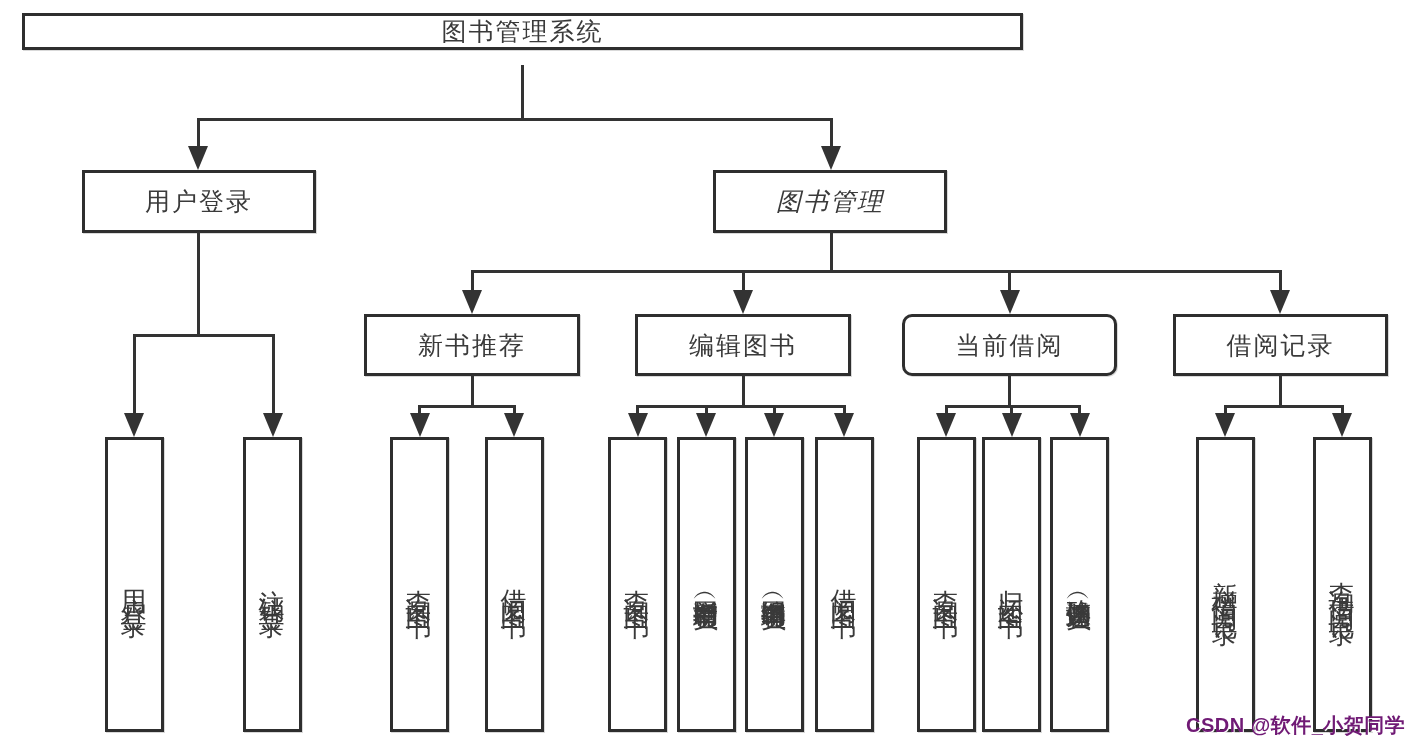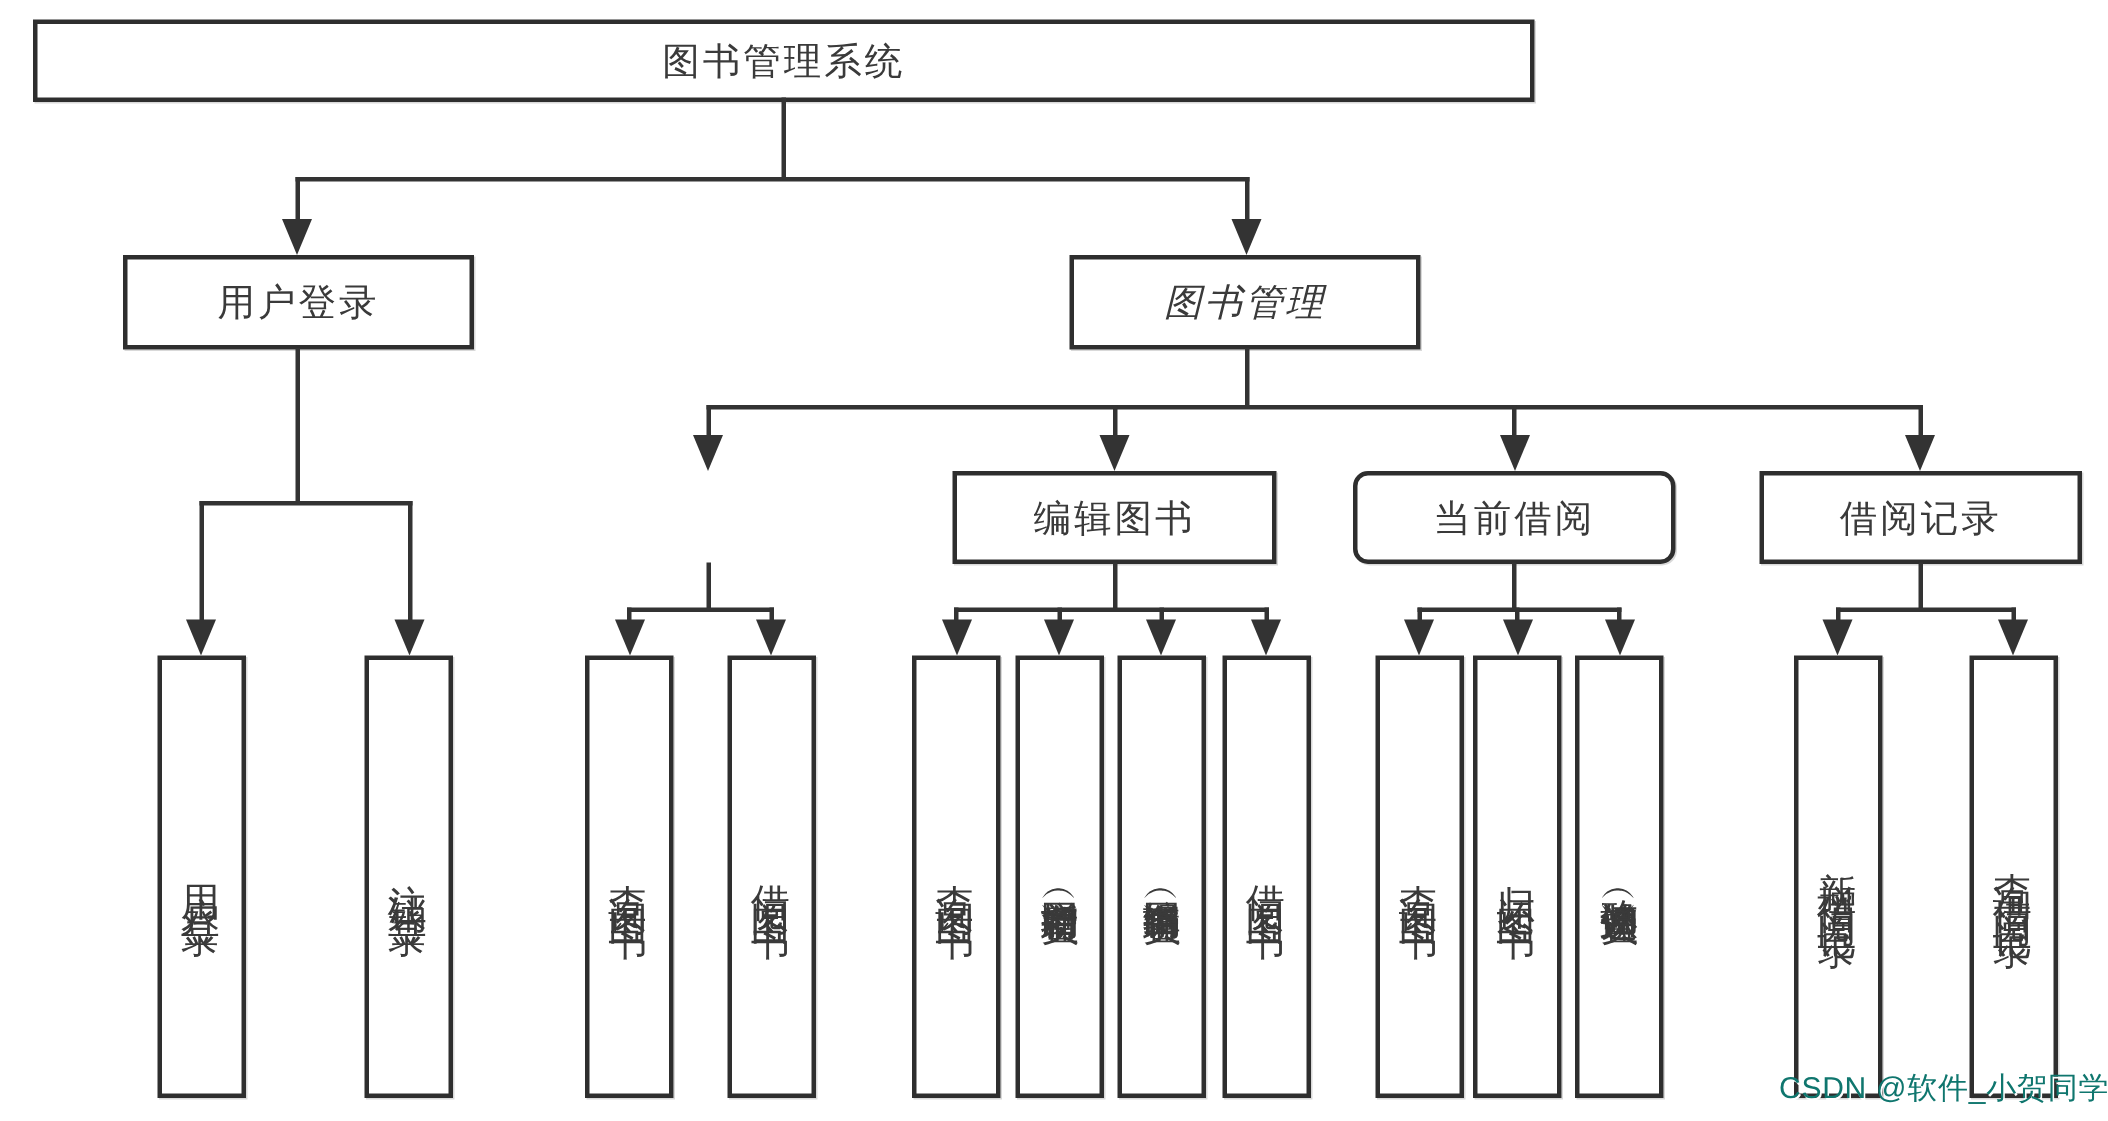--- a/index.html
+++ b/index.html
@@ -54,34 +54,34 @@
     width: 0; height: 0;
     border-left: 10px solid transparent;
     border-right: 10px solid transparent;
     border-top: 24px solid #333333;
   }
   .wm {
     position: absolute;
     left: 1186px;
     top: 712px;
     font-size: 20px;
-    font-weight: 400;
-    color: #0f766e;
+    font-weight: 700;
+    color: #701a75;
     letter-spacing: 0.5px;
     white-space: nowrap;
     text-shadow: 1px 1px 0 #ffffff;
     z-index: 5;
   }
 </style>
 </head>
 <body>
 
 <div class="canvas">
 
-  <div class="box" style="left:22px; top:13px; width:1001px; height:55px;">
+  <div class="box" style="left:22px; top:13px; width:1001px; height:37px;">
     <span>图书管理系统</span>
   </div>
 
   <div class="vl" style="left:521px; top:65px; height:55px;"></div>
   <div class="hl" style="left:197px; top:118px; width:636px;"></div>
   <div class="vl" style="left:197px; top:118px; height:30px;"></div>
   <div class="arr" style="left:188px; top:146px;"></div>
   <div class="vl" style="left:830px; top:118px; height:30px;"></div>
   <div class="arr" style="left:821px; top:146px;"></div>
 
@@ -103,20 +103,23 @@
   <div class="hl" style="left:471px; top:270px; width:811px;"></div>
   <div class="vl" style="left:471px; top:270px; height:22px;"></div>
   <div class="arr" style="left:462px; top:290px;"></div>
   <div class="vl" style="left:742px; top:270px; height:22px;"></div>
   <div class="arr" style="left:733px; top:290px;"></div>
   <div class="vl" style="left:1008px; top:270px; height:22px;"></div>
   <div class="arr" style="left:1000px; top:290px;"></div>
   <div class="vl" style="left:1279px; top:270px; height:22px;"></div>
   <div class="arr" style="left:1270px; top:290px;"></div>
 
+  <div class="box" style="left:364px; top:314px; width:216px; height:62px;">
+    <span>新书推荐</span>
+  </div>
   <div class="box" style="left:635px; top:314px; width:216px; height:62px;">
     <span>编辑图书</span>
   </div>
   <div class="box" style="left:902px; top:314px; width:215px; height:62px;border-radius:10px;">
     <span>当前借阅</span>
   </div>
   <div class="box" style="left:1173px; top:314px; width:215px; height:62px;">
     <span>借阅记录</span>
   </div>
 

